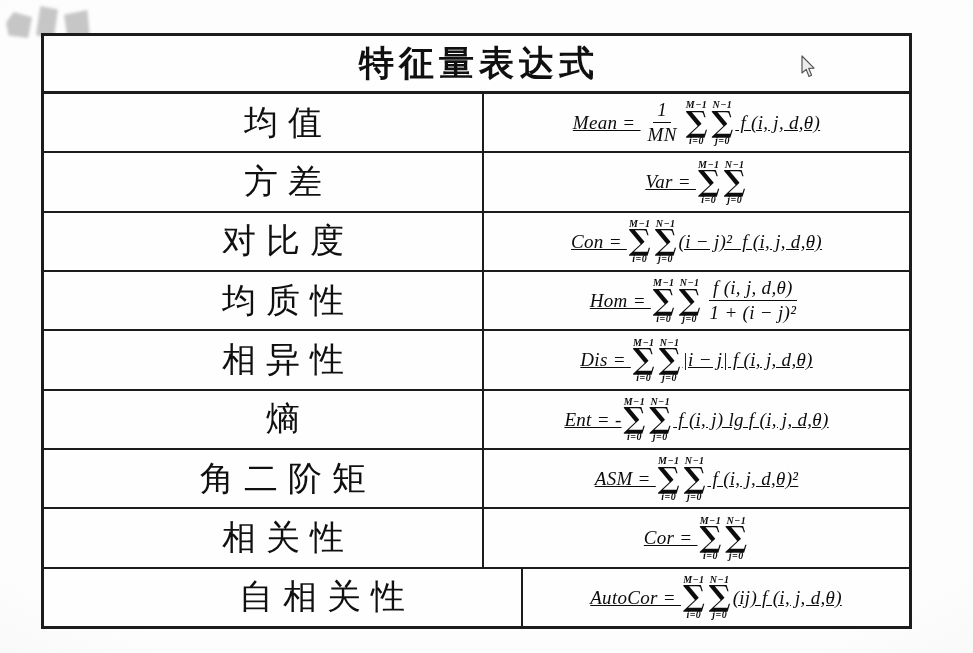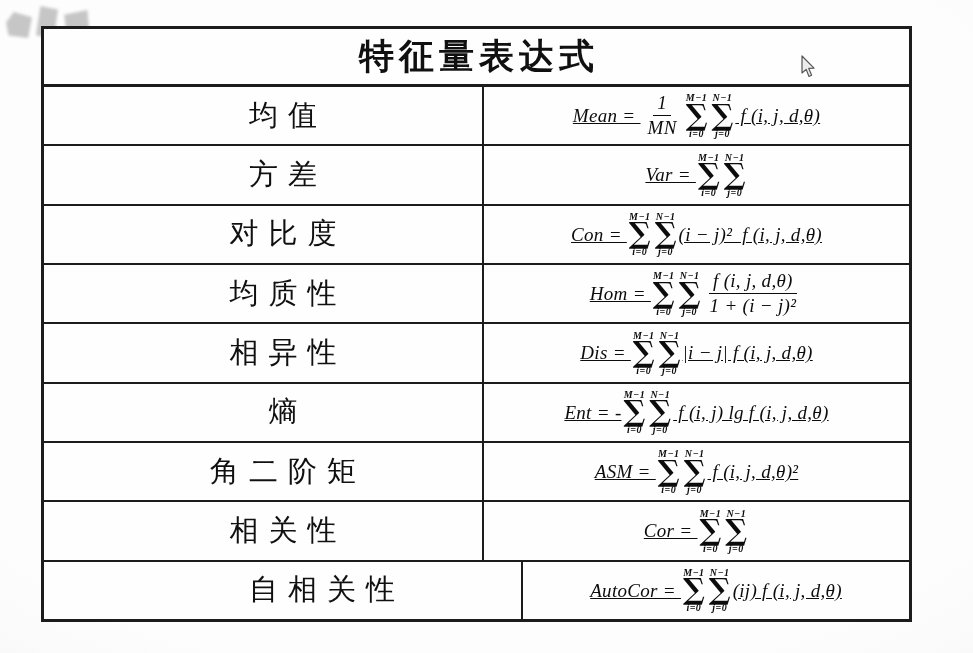--- a/index.html
+++ b/index.html
@@ -2,38 +2,38 @@
 <html><head>
 <meta charset="utf-8">
 <style>
   * { margin:0; padding:0; box-sizing:border-box; }
   body { font-family:"Liberation Serif","DejaVu Serif",serif; }
   .stage {
     position:relative; width:973px; height:653px; overflow:hidden;
     background: radial-gradient(ellipse 120% 110% at 50% 45%, #fdfdfd 55%, #f2f2f3 85%, #e7e7e9 100%);
   }
   .feature-table {
-    position:absolute; left:41px; top:26px; width:871px; height:596px;
+    position:absolute; left:41px; top:33px; width:871px; height:596px;
     background:#fefefe; border:3px solid #1c1c1c;
     display:flex; flex-direction:column;
   }
   .title-row {
     height:58px; flex:0 0 58px;
     display:flex; align-items:center; justify-content:center;
     border-bottom:3px solid #1c1c1c;
     font-size:35px; font-weight:600; color:#101010;
     letter-spacing:5px; text-indent:5px;
   }
   .table-body { flex:1; display:flex; flex-direction:column; }
   .trow { flex:1; display:flex; border-bottom:2px solid #1c1c1c; }
   .trow:last-child { border-bottom:none;margin-left:39px; }
   .cell { display:flex; align-items:center; justify-content:center; }
   .label-cell {
     width:440px; flex:0 0 440px; border-right:2px solid #1c1c1c;
-    font-size:29px; color:#101010; letter-spacing:10px; text-indent:10px;padding-left:40px;
+    font-size:34px; color:#101010; letter-spacing:10px; text-indent:10px;padding-left:40px;
   }
   .formula-cell { flex:1; color:#0c0c0c; white-space:nowrap; }
   
   .mtxt { font-style:italic; font-size:19px; line-height:1; white-space:pre; letter-spacing:0.3px;text-decoration:underline; }
   .msum { display:inline-flex; flex-direction:column; align-items:center; margin:0 2px;font-weight:bold; }
   .mlim { font-size:10px; font-style:italic; line-height:1.15; letter-spacing:0.5px; }
   .msigma { font-size:29px; line-height:0.82; font-style:normal; font-family:"DejaVu Serif","Liberation Serif",serif; }
   .mfrac { display:inline-flex; flex-direction:column; align-items:center; margin:0 3px; }
   .mnum, .mden { font-style:italic; font-size:19px; line-height:1.25; padding:0 4px; white-space:pre; letter-spacing:0.3px; }
   .mnum { border-bottom:1.6px solid #0c0c0c; }

